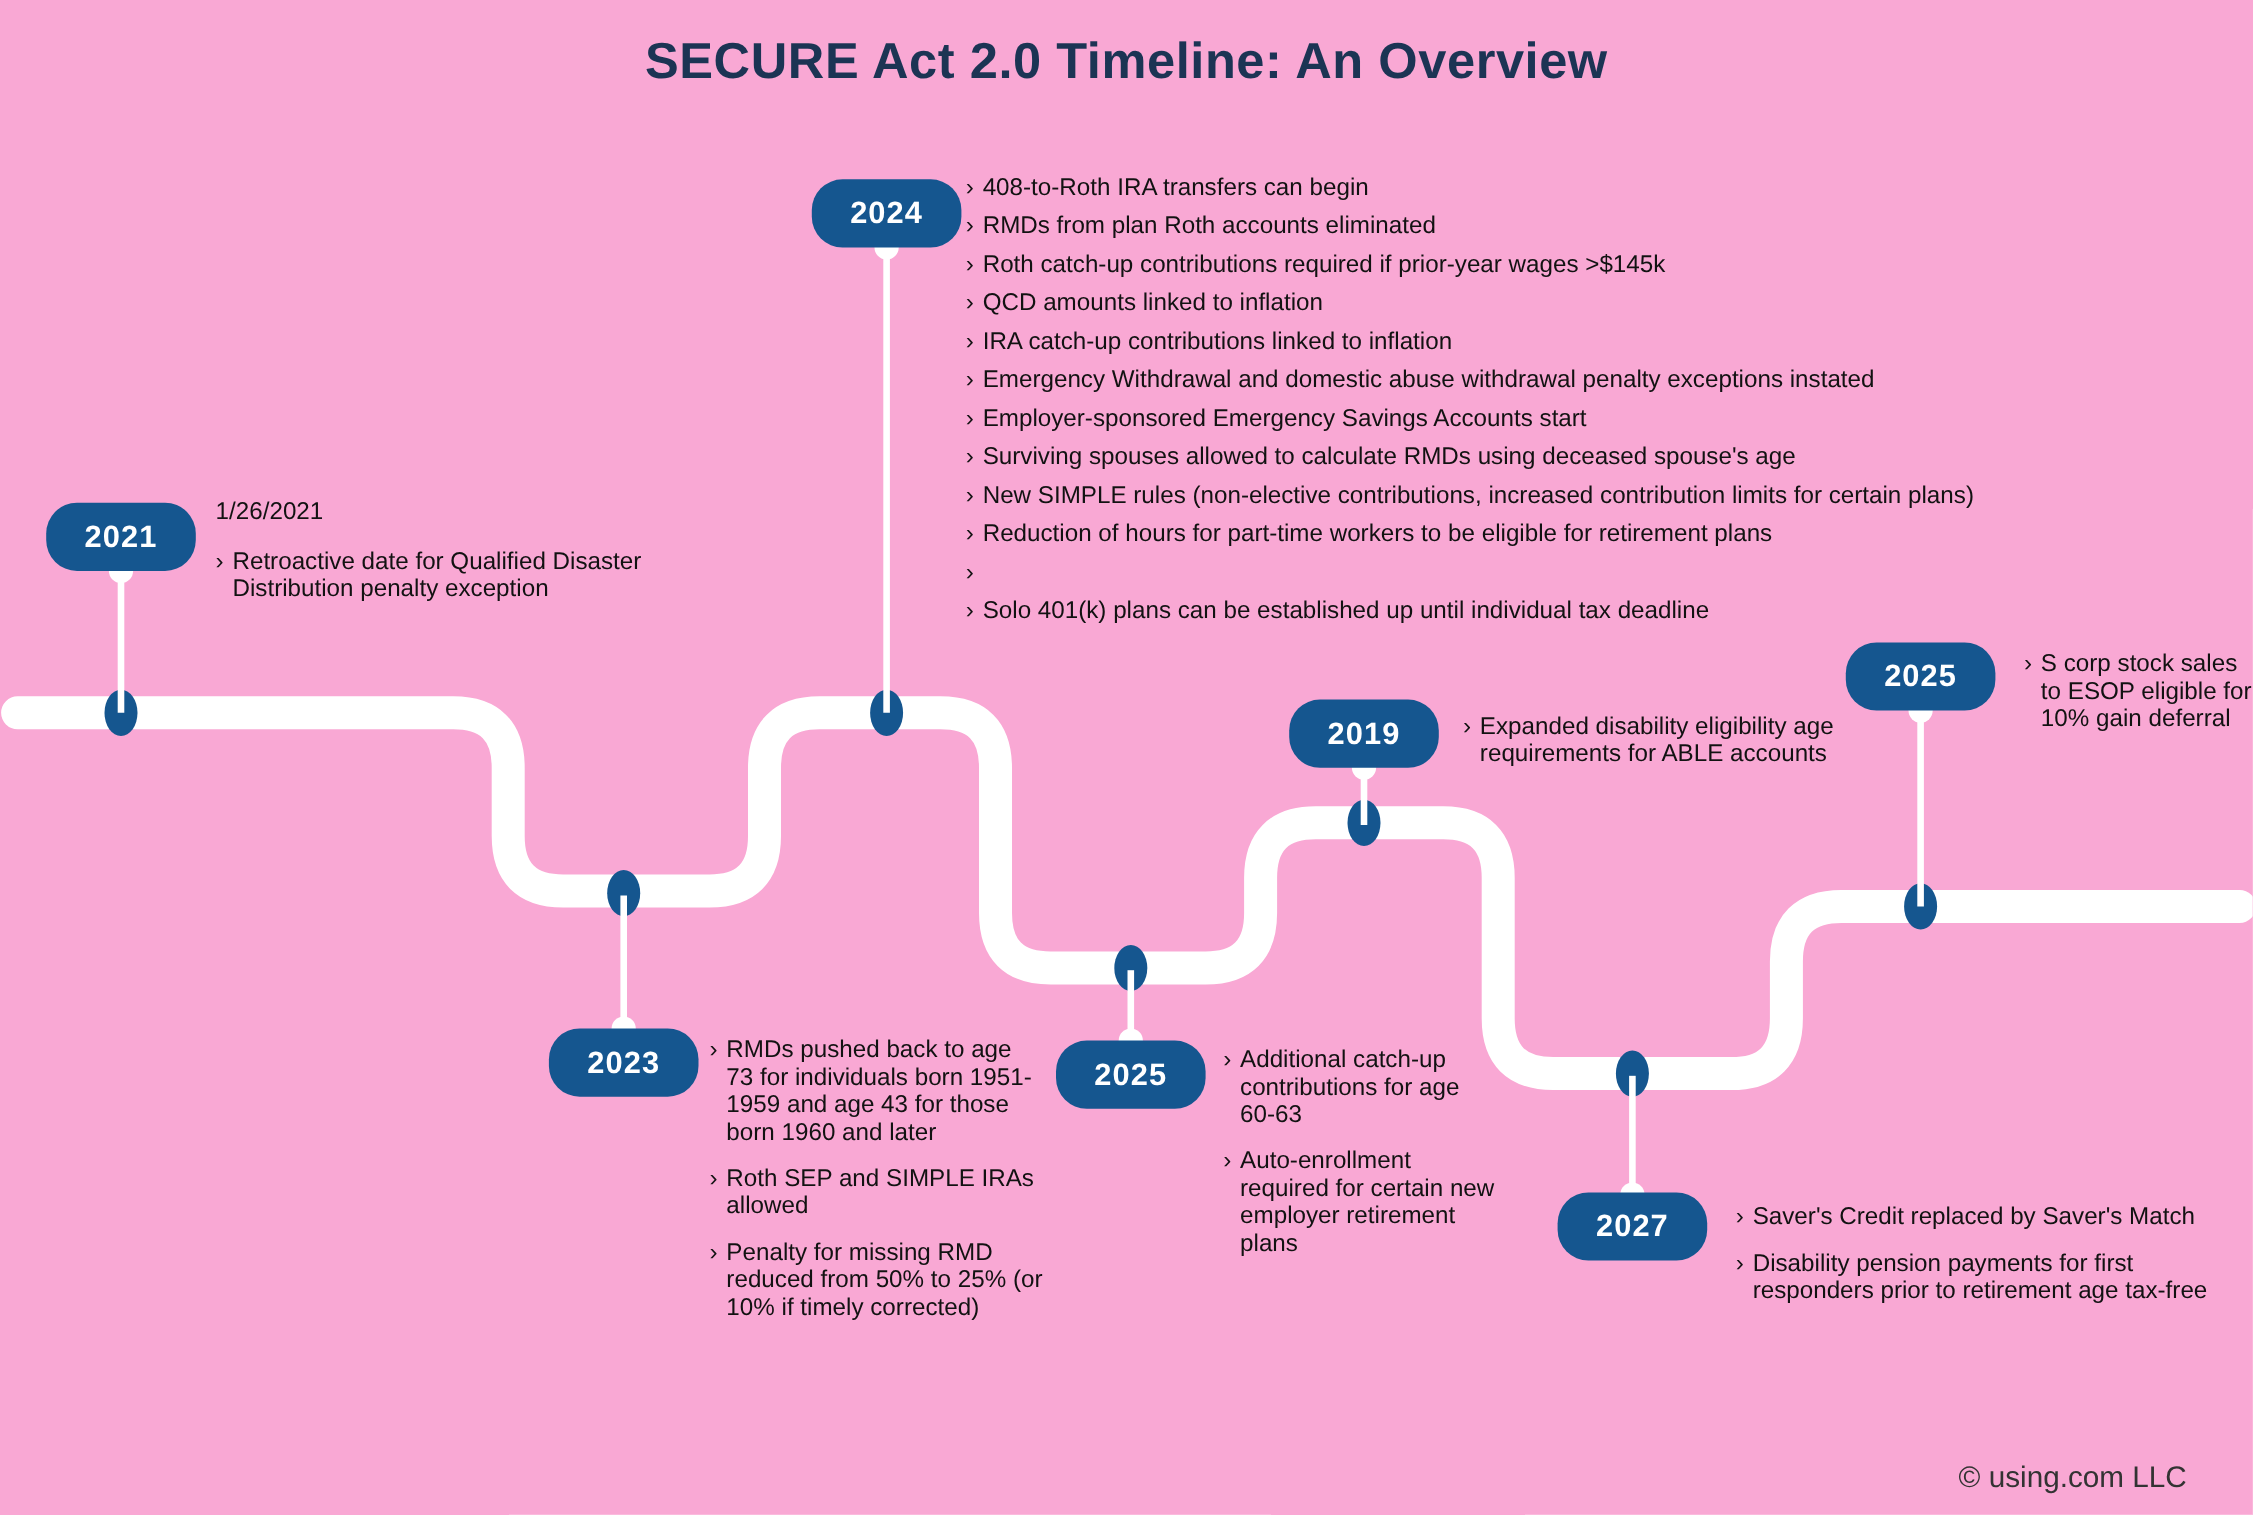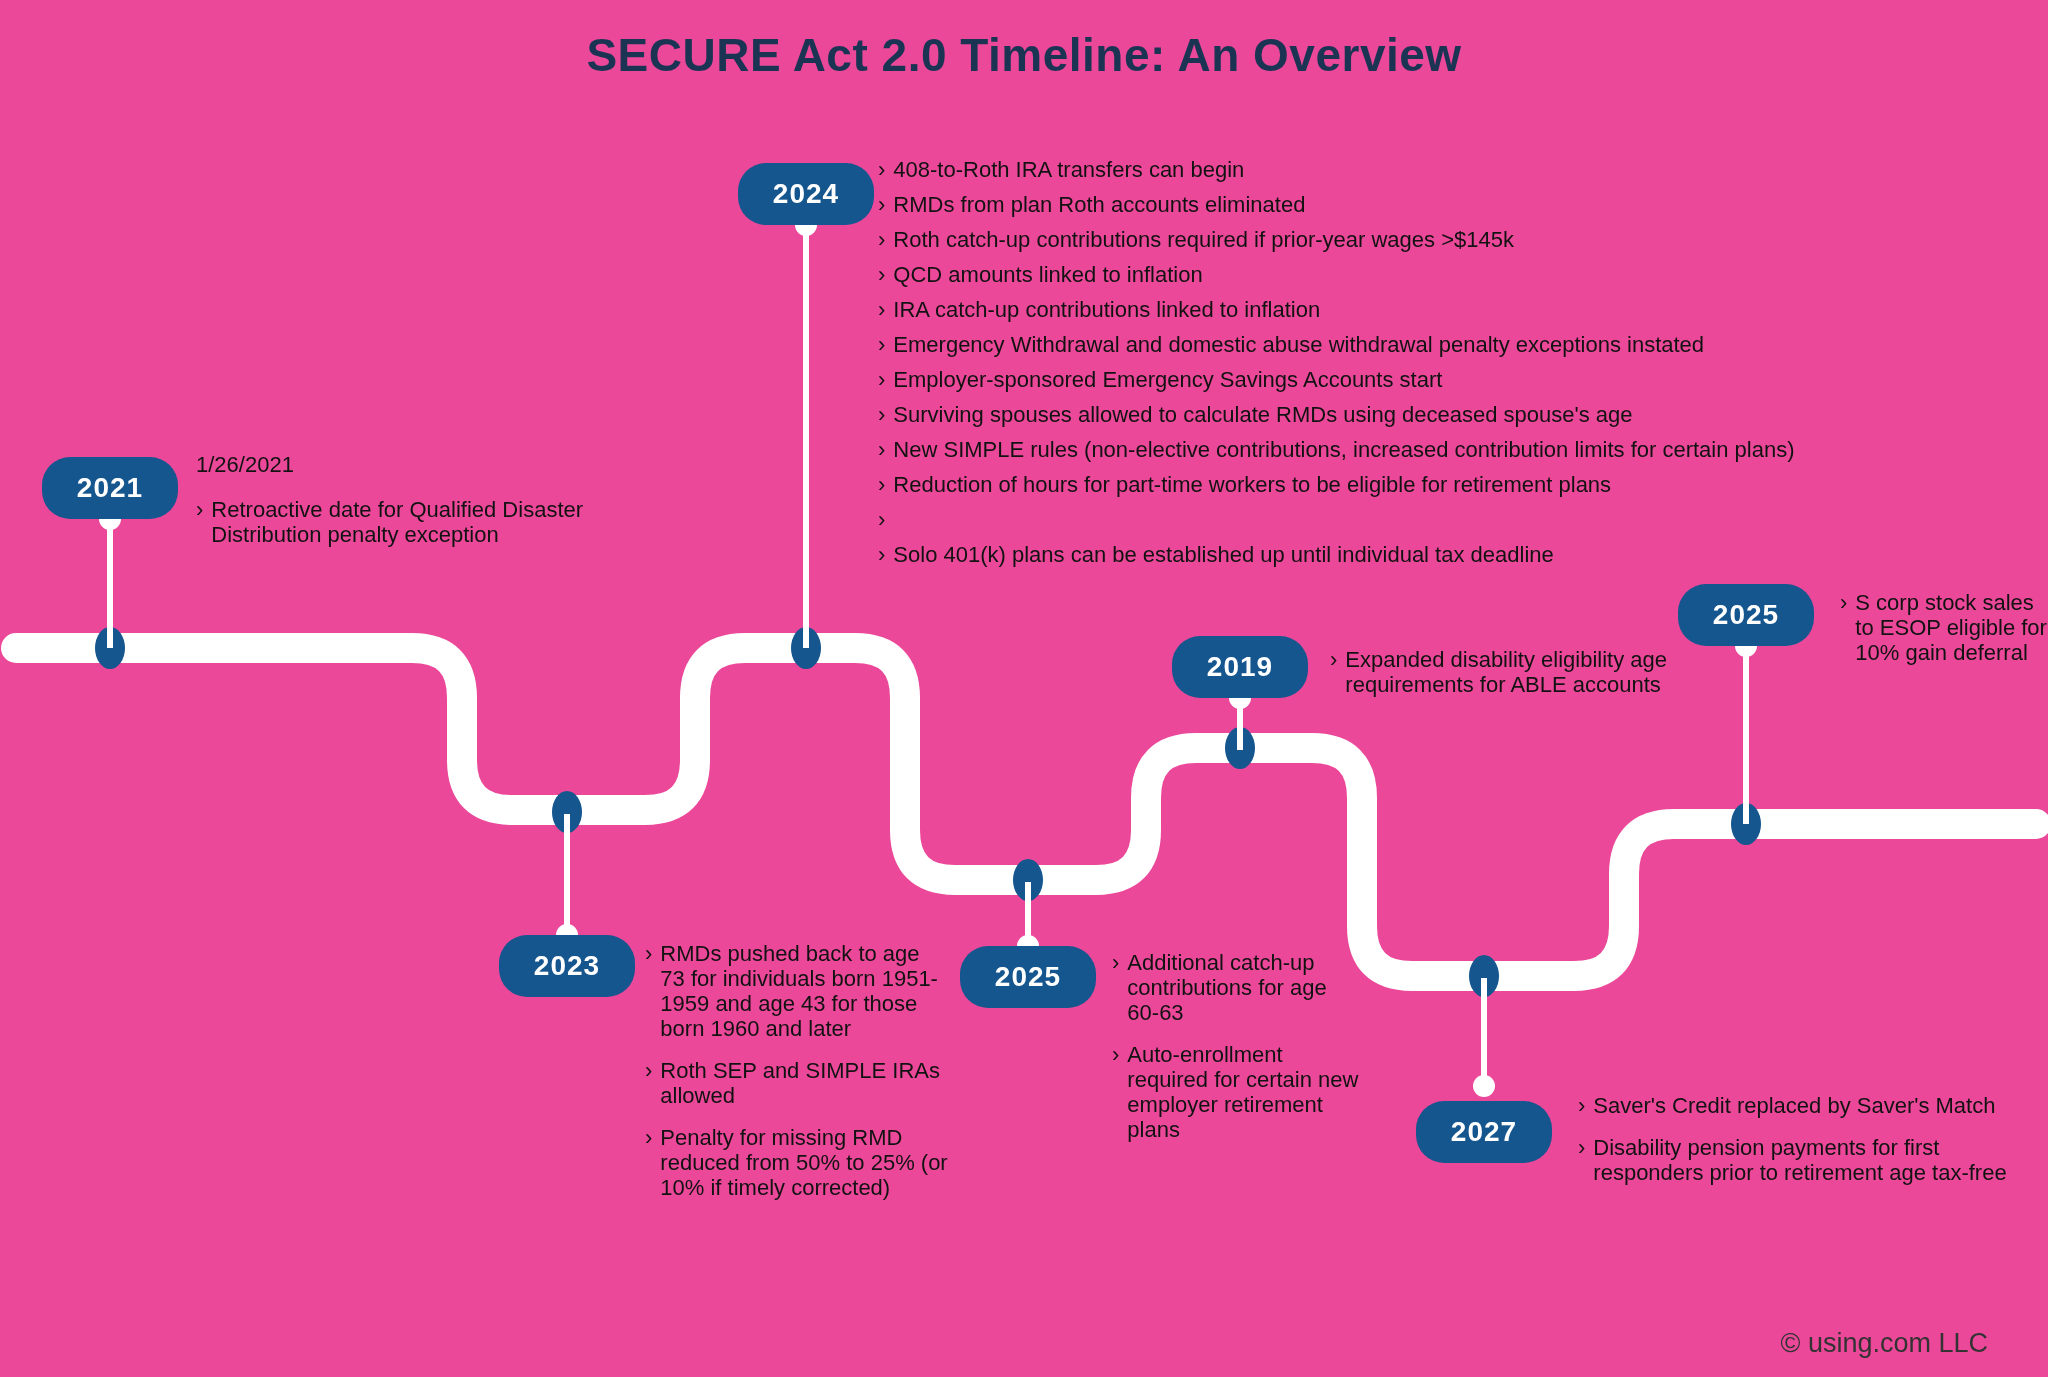--- a/index.html
+++ b/index.html
@@ -2,21 +2,21 @@
 <html><head>
 <meta charset="utf-8">
 <style>
   html, body { margin: 0; padding: 0; }
   body { font-family: "Liberation Sans", sans-serif; }
 
   #canvas {
     position: relative;
     width: 2048px;
     height: 1377px;
-    background: #ec4899;
+    background: #f9a8d4;
     overflow: hidden;
   }
 
   #page-title {
     position: absolute;
     top: 28px;
     left: 0;
     width: 100%;
     text-align: center;
     font-size: 46px;
@@ -39,21 +39,21 @@
     letter-spacing: 1px;
     display: flex;
     align-items: center;
     justify-content: center;
   }
   #b-2021 { left: 42px;   top: 457px; }
   #b-2023 { left: 499px;  top: 935px; }
   #b-2024 { left: 738px;  top: 163px; }
   #b-2025 { left: 960px;  top: 946px; }
   #b-2026 { left: 1172px; top: 636px; }
-  #b-2027 { left: 1416px; top: 1084px; margin-top: 17px; }
+  #b-2027 { left: 1416px; top: 1084px; }
   #b-2028 { left: 1678px; top: 584px; }
 
   .textblock {
     position: absolute;
     font-size: 22px;
     color: #121212;
     line-height: 25px;
   }
   #tb-2021 { left: 196px;  top: 452px;  width: 400px; }
   #tb-2023 { left: 645px;  top: 941px;  width: 305px; }

